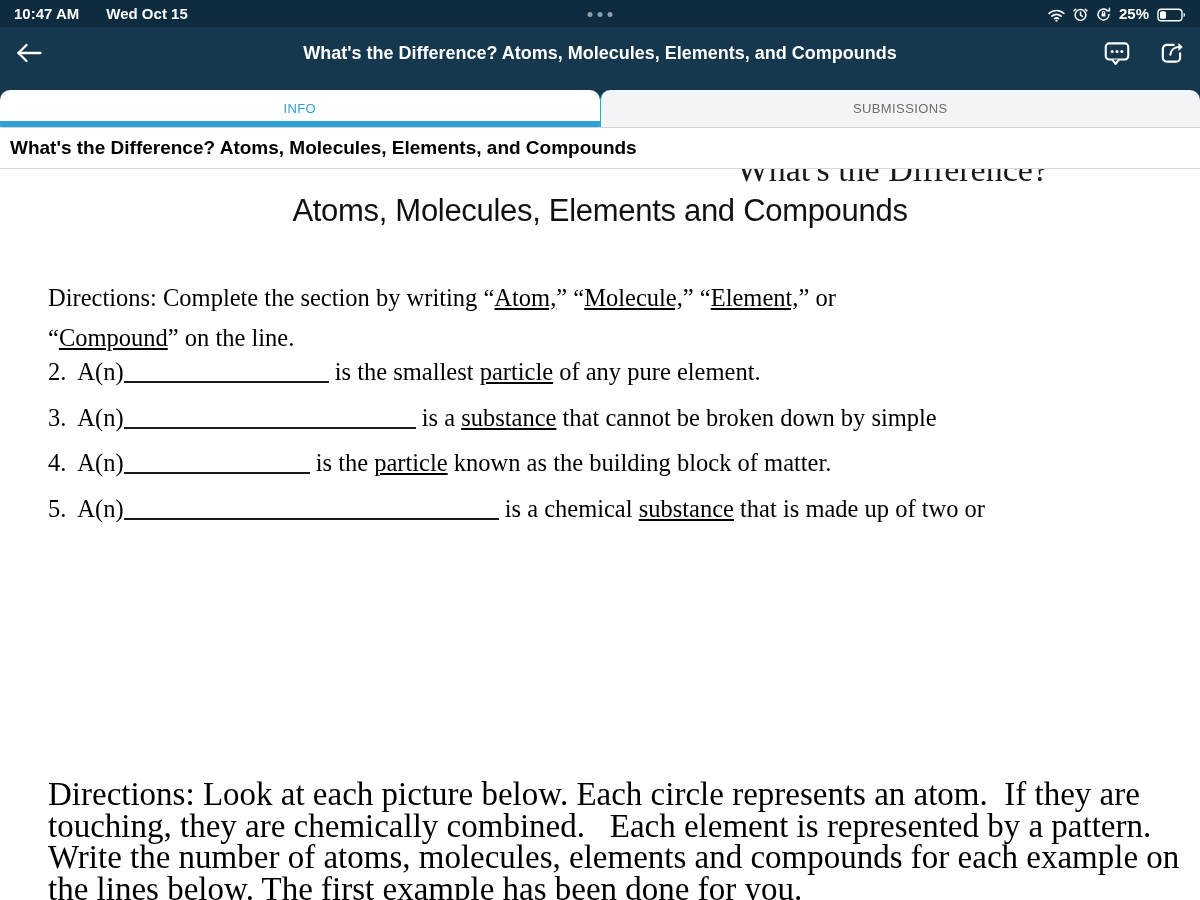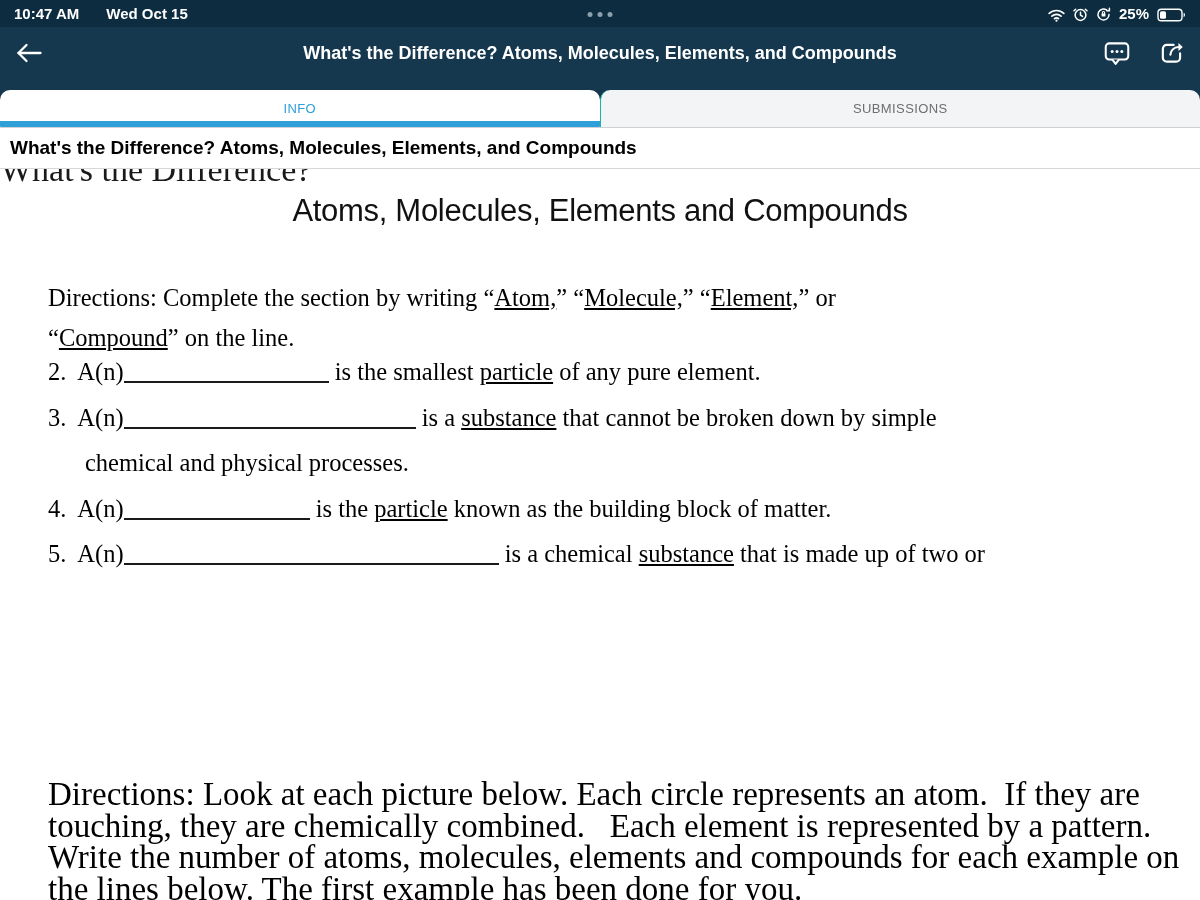--- a/index.html
+++ b/index.html
@@ -38,21 +38,21 @@
 
   
   .heading-strip{position:absolute;top:128px;left:0;width:1200px;height:41px;background:#fff;
                  border-bottom:1px solid #d8d8d8;box-sizing:border-box;
                  display:flex;align-items:center;padding-left:10px;}
   .page-heading{font-size:19px;font-weight:700;color:#000;white-space:nowrap;}
 
   
   .doc{position:absolute;top:169px;left:0;width:1200px;height:731px;background:#fff;
        font-family:"Liberation Serif",serif;color:#000;overflow:hidden;}
-  .doc-title1-clip{position:absolute;top:0;left:0;width:1048px;height:21px;overflow:hidden;text-align:left;}
+  .doc-title1-clip{position:absolute;top:0;left:0;width:1048px;height:21px;overflow:hidden;text-align:right;}
   .doc-title1-clip span{display:block;font-size:34px;line-height:42px;margin-top:-20px;color:#1a1a1a;}
   .doc-title2{position:absolute;top:24px;left:0;width:1200px;text-align:center;
               font-family:"Liberation Sans",sans-serif;font-size:31px;color:#111;letter-spacing:-.3px;}
   .directions1{position:absolute;top:84px;left:48px;right:15px;font-size:24.5px;line-height:40px;}
   .items{position:absolute;top:180px;left:48px;right:15px;font-size:24.5px;line-height:45.5px;}
   .item{padding-left:37px;text-indent:-37px;}
   .directions2{position:absolute;top:577px;left:48px;right:15px;font-size:33px;line-height:31.5px;}
   .blank{display:inline-block;height:26px;border-bottom:2px solid #1a1a1a;vertical-align:-3px;}
   u{text-underline-offset:2px;margin-top:20px;}
 </style>
@@ -150,21 +150,21 @@
   <div class="doc">
     <div class="doc-title1-clip">
       <span>What's the Difference?</span>
     </div>
     <div class="doc-title2">Atoms, Molecules, Elements and Compounds</div>
 
     <p class="directions1"><span>Directions: Complete the section by writing “</span><u>Atom,</u><span>” “</span><u>Molecule,</u><span>” “</span><u>Element,</u><span>” or</span><br><span>“</span><u>Compound</u><span>” on the line.</span></p>
 
     <div class="items">
       <div class="item"><span>2.&nbsp; A(n)</span><span class="blank" style="width: 205px;"></span><span> is the smallest </span><u>particle</u><span> of any pure element.</span></div>
-      <div class="item"><span>3.&nbsp; A(n)</span><span class="blank" style="width: 292px;"></span><span> is a </span><u>substance</u><span> that cannot be broken down by simple</span><br><span>chemical and physical processes.</span></div>
+      <div class="item"><span>3.&nbsp; A(n)</span><span class="blank" style="width: 292px;"></span><span> is a </span><u>substance</u><span> that cannot be broken down by simple</span><br></div>
       <div class="item"><span>4.&nbsp; A(n)</span><span class="blank" style="width: 186px;"></span><span> is the </span><u>particle</u><span> known as the building block of matter.</span></div>
       <div class="item"><span>5.&nbsp; A(n)</span><span class="blank" style="width: 375px;"></span><span> is a chemical </span><u>substance</u><span> that is made up of two or</span><br></div>
     </div>
 
     <p class="directions2"><span>Directions: Look at each picture below. Each circle represents an atom.&nbsp; If they are</span><br><span>touching, they are chemically combined.&nbsp;&nbsp; Each element is represented by a pattern.</span><br><span>Write the number of atoms, molecules, elements and compounds for each example on</span><br><span>the lines below. The first example has been done for you.</span></p>
 
   </div>
 
 </div>
 

